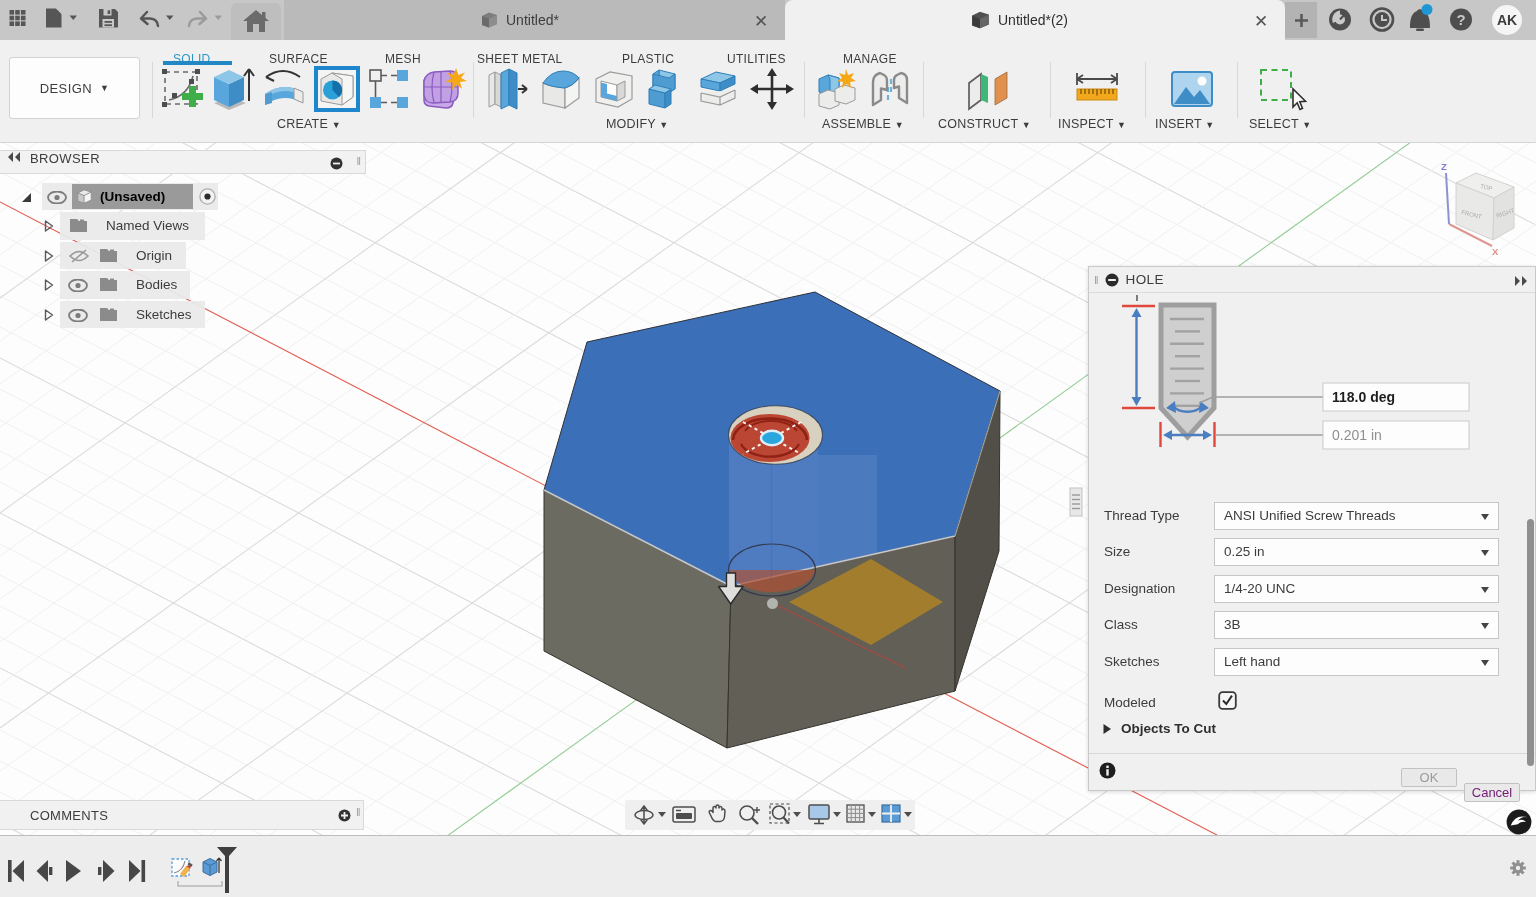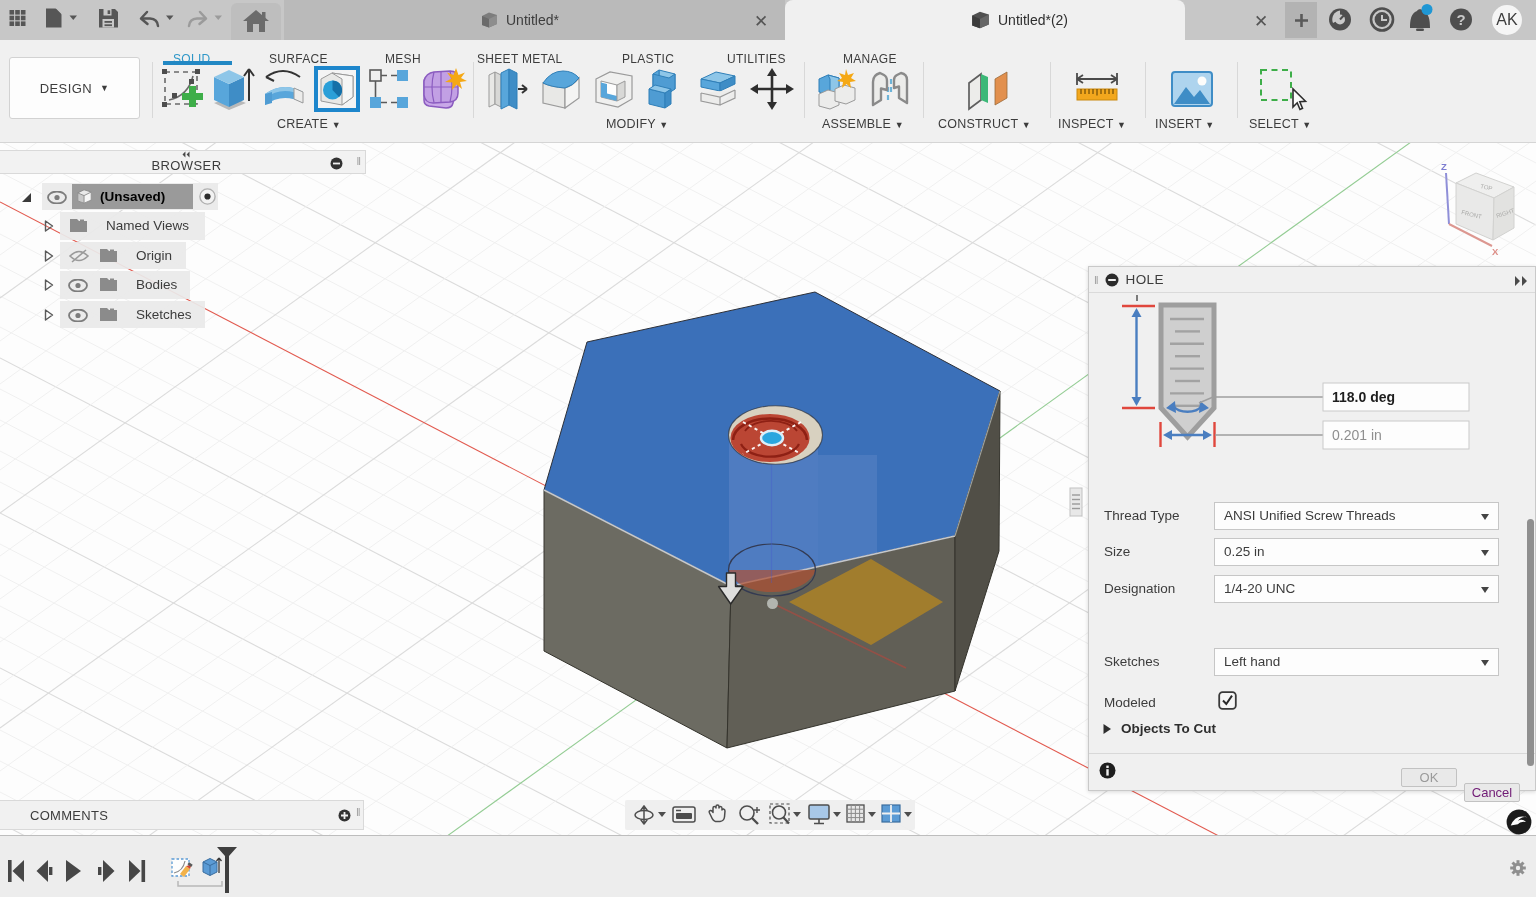--- a/index.html
+++ b/index.html
@@ -3,40 +3,40 @@
 <meta charset="utf-8">
 <style>
   * { margin:0; padding:0; box-sizing:border-box; }
   html,body { width:1536px; height:897px; overflow:hidden; font-family:"Liberation Sans", sans-serif; }
   #app { position:relative; width:1536px; height:897px; background:#fcfcfc; }
 
   
   #topbar { position:absolute; left:0; top:0; width:1536px; height:40px; background:#c7c7c7; }
   #hometab { position:absolute; left:231px; top:3px; width:50px; height:37px; background:#bebebe; border-radius:6px 6px 0 0; }
   #tab1 { position:absolute; left:284px; top:0px; width:501px; height:40px; background:#bababa; }
-  #tab2 { position:absolute; left:785px; top:0px; width:400px; height:40px; background:#f0f0f0; border-radius:8px 8px 0 0; }
+  #tab2 { position:absolute; left:785px; top:0px; width:500px; height:40px; background:#f0f0f0; border-radius:8px 8px 0 0; }
   .tablabel { position:absolute; top:0; height:40px; display:flex; align-items:center; gap:7px; font-size:14px; color:#3d3d3d; }
   .tabx { position:absolute; top:11px; font-size:17px; color:#555; }
   #plusbtn { position:absolute; left:1285px; top:2px; width:32px; height:36px; background:#b3b3b3; display:flex; align-items:center; justify-content:center; }
-  #avatar { position:absolute; left:1492px; top:5px; width:30px; height:30px; border-radius:50%; background:#f5f5f5; color:#3d3d3d; font-size:16px; display:flex; align-items:center; justify-content:center; }
+  #avatar { position:absolute; left:1492px; top:5px; width:30px; height:30px; border-radius:50%; background:#f5f5f5; color:#3d3d3d; font-size:14px; display:flex; align-items:center; justify-content:center;font-weight:bold; }
 
   
   #toolbar { position:absolute; left:0; top:40px; width:1536px; height:103px; background:#f0f0f0; border-bottom:1px solid #d5d5d5; }
   #designbtn { position:absolute; left:9px; top:17px; width:131px; height:62px; background:#fdfdfd; border:1px solid #d2d2d2; border-radius:3px; display:flex; align-items:center; justify-content:center; font-size:13px; color:#3c3c3c; letter-spacing:0.4px; }
   .ttab { position:absolute; top:12px; font-size:12px; color:#3c3c3c; letter-spacing:0.3px; }
   #solidline { position:absolute; left:163px; top:21px; width:69px; height:4px; background:#2288c4; }
   .glabel { position:absolute; top:77px; font-size:12.5px; color:#3c3c3c; letter-spacing:0.2px; white-space:nowrap; }
   .gsep { position:absolute; top:22px; width:1px; height:56px; background:#d8d8d8; }
 
   
   #canvas { position:absolute; left:0; top:143px; width:1536px; height:692px; }
 
   
   #browser { position:absolute; left:0px; top:150px; width:370px; }
-  #bhead { position:relative; width:366px; height:24px; background:#f2f2f2; border:1px solid #d9d9d9; border-left:none; display:flex; align-items:center; font-size:13px; color:#3c3c3c;flex-direction:column; }
+  #bhead { position:relative; width:366px; height:24px; background:#f2f2f2; border:1px solid #d9d9d9; border-left:none; display:flex; align-items:flex-start; font-size:13px; color:#3c3c3c; }
   .brow { position:relative; height:29.4px; display:flex; align-items:center; font-size:13.5px; color:#3c3c3c; }
   .brow .bg { position:absolute; top:1px; bottom:1px; background:rgba(234,234,234,0.93); }
 
   
   #holedlg { position:absolute; left:1088px; top:266px; width:448px; height:525px; background:#f0f0f0; border:1px solid #c9c9c9; box-shadow:0 1px 4px rgba(0,0,0,0.15); }
   #dlghead { position:relative; height:26px; border-bottom:1px solid #dadada; display:flex; align-items:center; font-size:13.5px; color:#3c3c3c; }
   .frow { position:absolute; left:0; width:100%; height:28px; }
   .flabel { position:absolute; left:15px; top:6px; font-size:13.5px; color:#3c3c3c; }
   .fdd { position:absolute; left:125px; top:0; width:285px; height:28px; background:#fdfdfd; border:1px solid #c6c6c6; font-size:13.5px; color:#3c3c3c; line-height:26px; padding-left:9px; }
   .fdd .car { position:absolute; right:9px; top:11px; width:0; height:0; border-left:4.5px solid transparent; border-right:4.5px solid transparent; border-top:6px solid #444; }
@@ -611,20 +611,24 @@
         <div class="fdd">ANSI Unified Screw Threads<div class="car"></div></div>
       </div>
     <div class="frow" style="top:271px;">
         <div class="flabel">Size</div>
         <div class="fdd">0.25 in<div class="car"></div></div>
       </div>
     <div class="frow" style="top:308px;">
         <div class="flabel">Designation</div>
         <div class="fdd">1/4-20 UNC<div class="car"></div></div>
       </div>
+    <div class="frow" style="top:344px;">
+        <div class="flabel">Class</div>
+        <div class="fdd">3B<div class="car"></div></div>
+      </div>
     <div class="frow" style="top:381px;">
         <div class="flabel">Sketches</div>
         <div class="fdd">Left hand<div class="car"></div></div>
       </div>
     <div class="frow" style="top:422px;">
         <div class="flabel">Modeled</div>
       <svg width="19" height="19" viewBox="0 0 19 19" style="position:absolute;left:129px;top:2px;">
           <rect x="1.2" y="1.2" width="16.6" height="16.6" rx="3.4" fill="#f6f6f6" stroke="#3a3a3a" stroke-width="1.8"></rect>
           <path d="M5,9.5 L8.3,13 L14,4.6" fill="none" stroke="#2a2a2a" stroke-width="2"></path>
         </svg>

